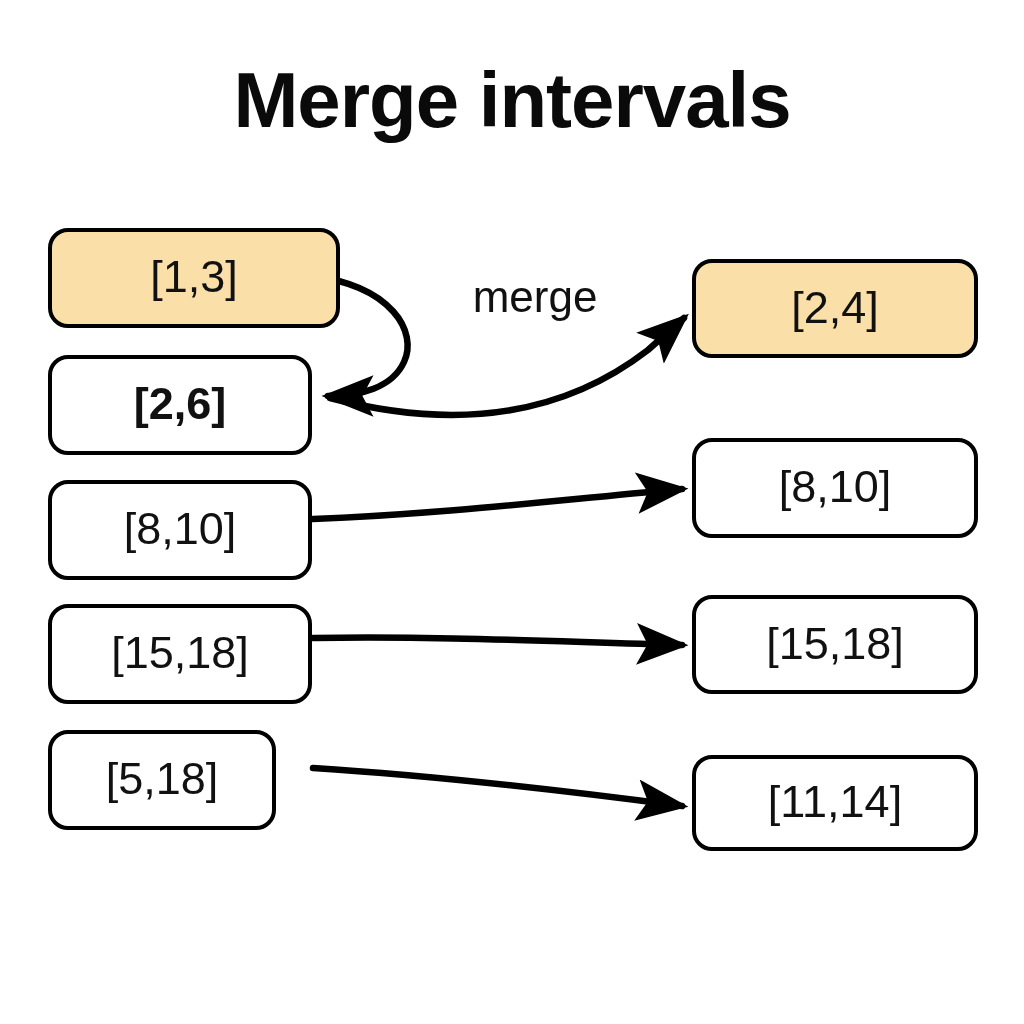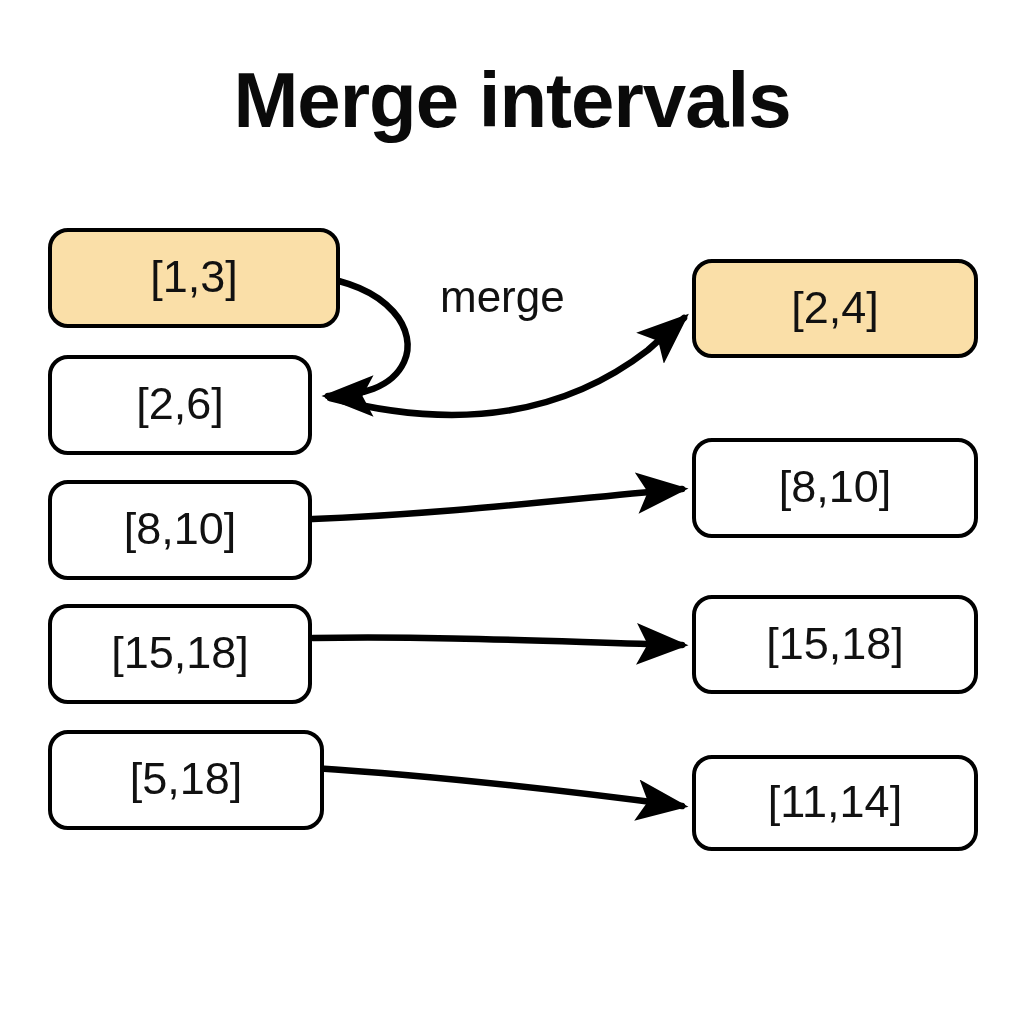--- a/index.html
+++ b/index.html
@@ -59,21 +59,21 @@
     width: 1024px;
     height: 1024px;
     z-index: 2;
     pointer-events: none;
   }
   #merge-label {
     position: absolute;
     left: 440px;
     top: 272px;
     width: 190px;
-    text-align: left;
+    text-align: center;
     font-family: "Liberation Sans", sans-serif;
     font-size: 44px;
     font-weight: 400;
     color: #111111;
     z-index: 4;
   }
 </style>
 </head>
 <body>
 
@@ -100,30 +100,30 @@
     <path d="M 313 638 C 450 636, 560 642, 682 645" fill="none" stroke="#000000" stroke-width="6.5" stroke-linecap="round" marker-end="url(#ah)"></path>
 
     <path d="M 313 768 C 440 776, 560 790, 682 806" fill="none" stroke="#000000" stroke-width="6.5" stroke-linecap="round" marker-end="url(#ah)"></path>
   </svg>
 
   <div id="merge-label">merge</div>
 
   <div class="node accent" style="left:48px; top:228px; width:292px; height:100px;">
     <span class="lbl">[1,3]</span>
   </div>
-  <div class="node" style="left:48px; top:355px; width:264px; height:100px;">
+  <div class="node" style="left:48px; top:355px; width:264px; height:100px;font-weight:bold;">
     <span class="lbl">[2,6]</span>
   </div>
   <div class="node" style="left:48px; top:480px; width:264px; height:100px;">
     <span class="lbl">[8,10]</span>
   </div>
   <div class="node" style="left:48px; top:604px; width:264px; height:100px;">
     <span class="lbl">[15,18]</span>
   </div>
-  <div class="node" style="left:48px; top:730px; width:276px; height:100px;">
+  <div class="node" style="left:48px; top:730px; width:228px; height:100px;">
     <span class="lbl">[5,18]</span>
   </div>
 
   <div class="node accent" style="left:692px; top:259px; width:286px; height:99px;">
     <span class="lbl">[2,4]</span>
   </div>
   <div class="node" style="left:692px; top:438px; width:286px; height:100px;">
     <span class="lbl">[8,10]</span>
   </div>
   <div class="node" style="left:692px; top:595px; width:286px; height:99px;">

